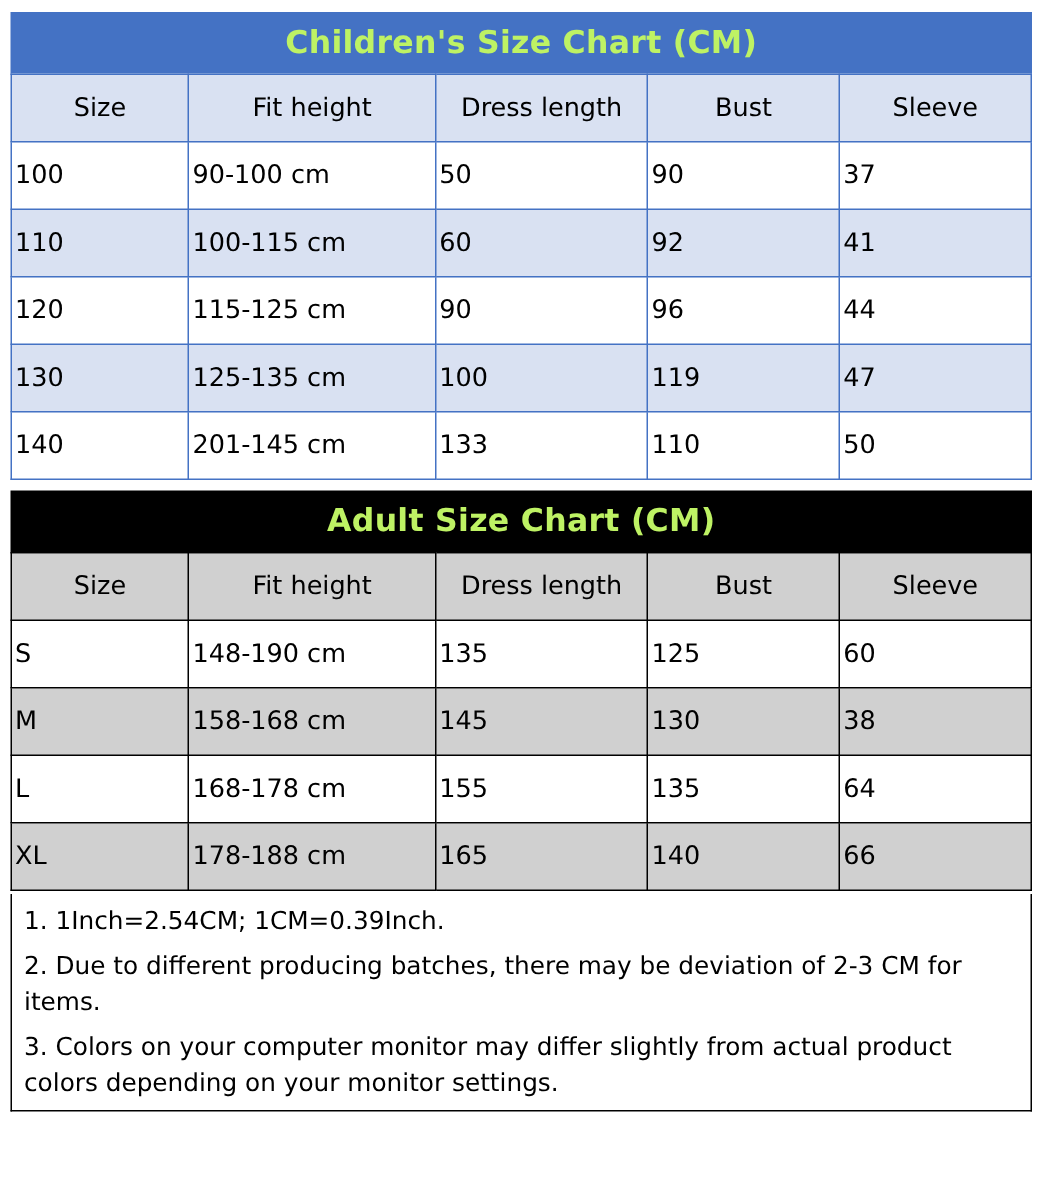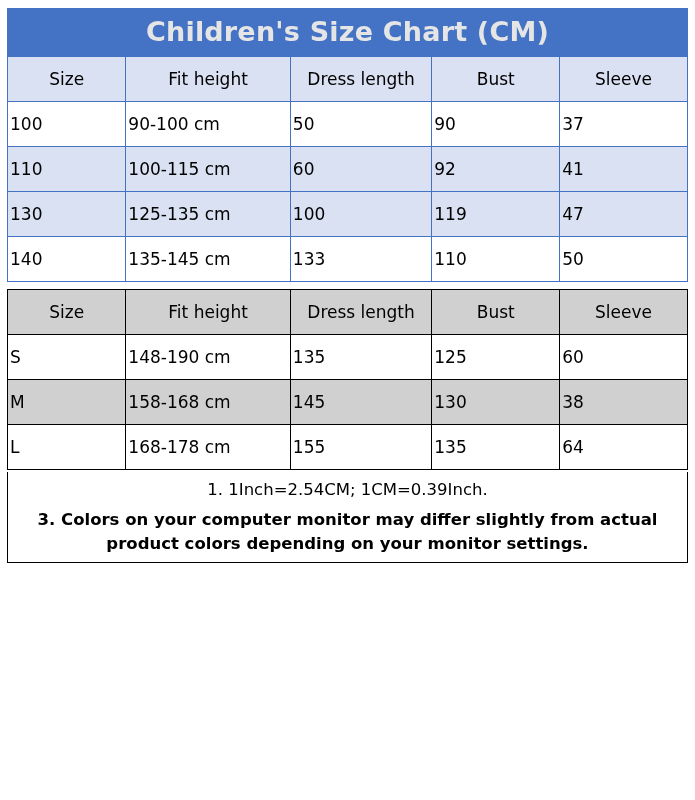--- a/index.html
+++ b/index.html
@@ -22,24 +22,24 @@
     display: flex;
     flex-direction: column;
   }
   .chart-block { width: 100%; }
 
   .title-bar {
     width: 100%;
     box-sizing: border-box;
     text-align: center;
     font-weight: bold;
-    font-size: 27px;
+    font-size: 21px;
     letter-spacing: 0.2px;
     padding: 8px 0 9px 0;
-    color: #e5e5e5;
+    color: #bef264;
   }
   .title-kids { background: #4472c4; }
   .title-adult { background: #000000; }
 
   table {
     border-collapse: collapse;
     width: 100%;
     table-layout: fixed;
   }
   td, th {
@@ -66,28 +66,27 @@
   col.c-bust   { width: 18.8%; }
   col.c-sleeve { width: 18.8%; }
 
   .notes {
     margin-top: 2px;
     border: 1px solid #000000;
     border-top: none;
     box-sizing: border-box;
     padding: 6px 8px 7px 8px;
     background: #ffffff;
-    text-align: center;
   }
   .note {
     font-size: 16.5px;
     line-height: 1.42;
     margin: 0 0 7px 0;
   }
-  .note:last-child { margin-bottom: 0; font-weight: bold; }
+  .note:last-child { margin-bottom: 0; }
   .spacer { height: 7px; }
 </style>
 </head>
 <body>
 
 <div class="page">
 
   <div class="chart-block">
     <div class="title-bar title-kids">Children's Size Chart (CM)</div>
     <table class="kids">
@@ -115,41 +114,49 @@
           <td>90</td>
           <td>37</td>
         </tr>
         <tr class="even">
           <td>110</td>
           <td>100-115 cm</td>
           <td>60</td>
           <td>92</td>
           <td>41</td>
         </tr>
+        <tr class="odd">
+          <td>120</td>
+          <td>115-125 cm</td>
+          <td>90</td>
+          <td>96</td>
+          <td>44</td>
+        </tr>
         <tr class="even">
           <td>130</td>
           <td>125-135 cm</td>
           <td>100</td>
           <td>119</td>
           <td>47</td>
         </tr>
         <tr class="odd">
           <td>140</td>
-          <td>135-145 cm</td>
+          <td>201-145 cm</td>
           <td>133</td>
           <td>110</td>
           <td>50</td>
         </tr>
       </tbody>
     </table>
   </div>
 
   <div class="spacer"></div>
 
   <div class="chart-block">
+    <div class="title-bar title-adult">Adult Size Chart (CM)</div>
     <table class="adult">
       <colgroup>
         <col class="c-size">
           <col class="c-height">
           <col class="c-dress">
           <col class="c-bust">
           <col class="c-sleeve">
       </colgroup>
       <thead>
         <tr>
@@ -175,22 +182,30 @@
           <td>130</td>
           <td>38</td>
         </tr>
         <tr class="odd">
           <td>L</td>
           <td>168-178 cm</td>
           <td>155</td>
           <td>135</td>
           <td>64</td>
         </tr>
+        <tr class="even">
+          <td>XL</td>
+          <td>178-188 cm</td>
+          <td>165</td>
+          <td>140</td>
+          <td>66</td>
+        </tr>
       </tbody>
     </table>
   </div>
 
   <div class="notes">
     <p class="note">1. 1Inch=2.54CM; 1CM=0.39Inch.</p>
+    <p class="note">2. Due to different producing batches, there may be deviation of 2-3 CM for items.</p>
     <p class="note">3. Colors on your computer monitor may differ slightly from actual product colors depending on your monitor settings.</p>
   </div>
 
 </div>
 
 </body></html>

